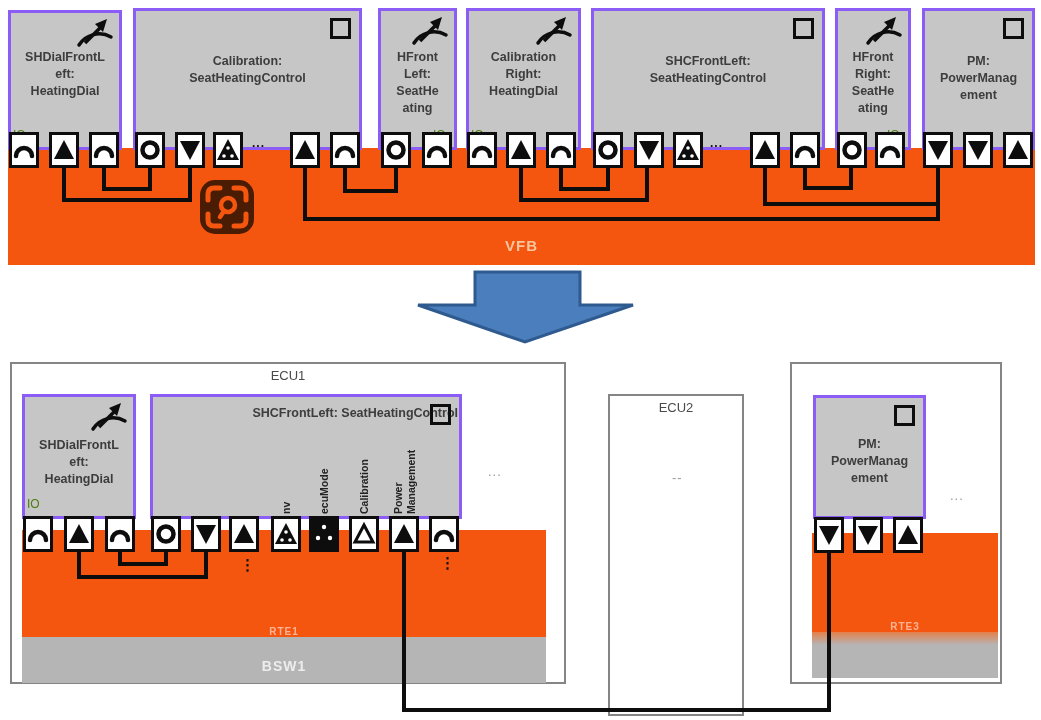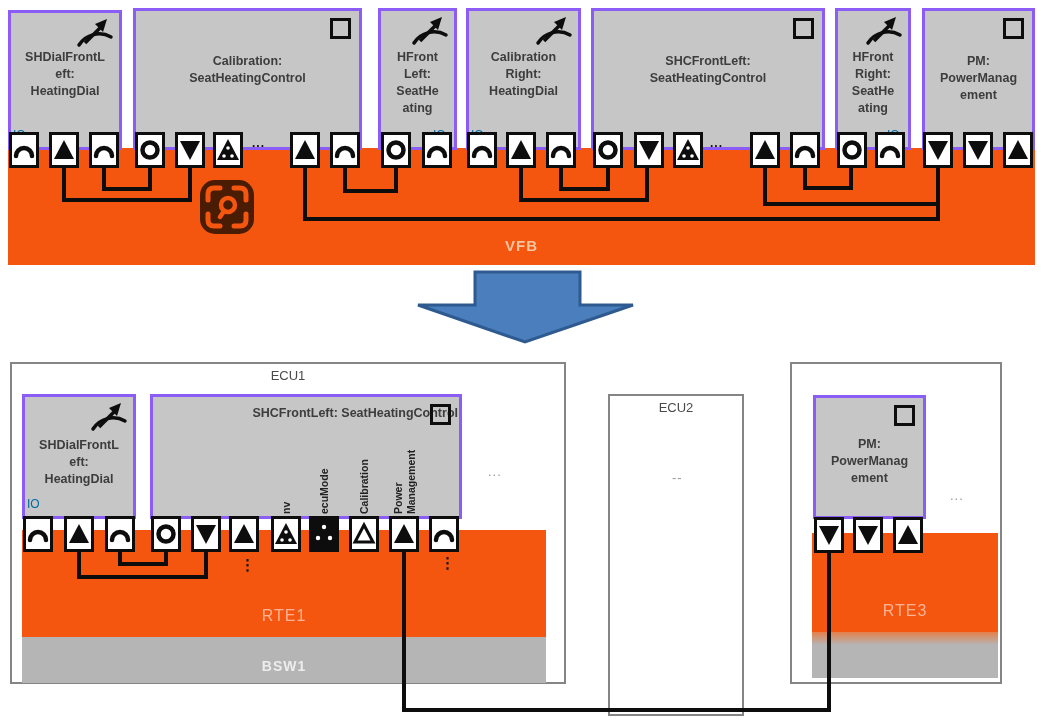--- a/index.html
+++ b/index.html
@@ -5,31 +5,31 @@
   html,body{margin:0;padding:0;background:#fff;}
   #canvas{position:relative;width:1041px;height:720px;background:#ffffff;overflow:hidden;
           font-family:"Liberation Sans", sans-serif;}
   .vfb-bar{position:absolute;background:#f4560f;z-index:1;display:flex;align-items:flex-end;justify-content:center;}
   .vfb-label{font-size:15px;letter-spacing:1px;color:#f7c5a0;padding-bottom:11px;font-weight:bold;}
   .comp{position:absolute;background:#c6c6c6;border:3px solid #8b5cf6;box-sizing:border-box;z-index:2;}
   .comp-title{position:absolute;left:1px;right:1px;text-align:center;font-weight:bold;
               font-size:12.5px;line-height:17px;color:#3d3d3d;}
   .corner-square{position:absolute;top:7px;right:8px;width:21px;height:21px;border:3.5px solid #0d0d0d;box-sizing:border-box;}
   .corner-dial{position:absolute;top:3px;right:5px;width:38px;height:32px;}
-  .io{position:absolute;font-size:12px;color:#0369a1;z-index:3;}
+  .io{position:absolute;font-size:12px;color:#4d7c0f;z-index:3;}
   .port{position:absolute;width:30px;height:36px;background:#ffffff;border:3.5px solid #0d0d0d;
         box-sizing:border-box;z-index:4;display:flex;align-items:center;justify-content:center;}
   .port.black{background:#0d0d0d;}
   .pdots{position:absolute;z-index:4;font-weight:bold;font-size:12px;color:#111;letter-spacing:1px;}
   .ecu{position:absolute;border:2.5px solid #858585;background:#fff;box-sizing:border-box;z-index:0;}
   .ecu-label{position:absolute;width:100%;text-align:center;font-size:13px;color:#4a4a4a;z-index:1;}
   .bar{position:absolute;z-index:1;display:flex;align-items:flex-end;justify-content:center;box-sizing:border-box;}
   .bar-rte{background:#f4560f;}
   .bar-bsw{background:#b5b5b5;}
-  .bar-label-rte{font-size:16px;letter-spacing:1px;color:#ffb394;padding-bottom:12px;font-weight:normal;}
+  .bar-label-rte{font-size:10px;letter-spacing:1px;color:#ffb394;padding-bottom:0;font-weight:bold;}
   .bar-label-bsw{font-size:14px;letter-spacing:1px;color:#ededed;padding-bottom:9px;font-weight:bold;}
   .vlabel{position:absolute;writing-mode:vertical-rl;transform:rotate(180deg);
           font-size:10.5px;line-height:12.5px;color:#222;z-index:3;font-weight:bold;}
   .vlabel div{height:100%;}
   .vdots{position:absolute;z-index:3;color:#111;font-size:15px;font-weight:bold;z-index:3;}
   .ph{position:absolute;color:#9a9a9a;font-size:13px;z-index:2;letter-spacing:1px;}
   .grad{position:absolute;z-index:1;background:linear-gradient(rgba(244,110,40,0.75),rgba(181,181,181,0));}
   svg.overlay{position:absolute;left:0;top:0;z-index:3;}
   .wm{position:absolute;z-index:7;border-radius:15px;background:#4a1c03;display:flex;align-items:center;justify-content:center;}
 </style>

